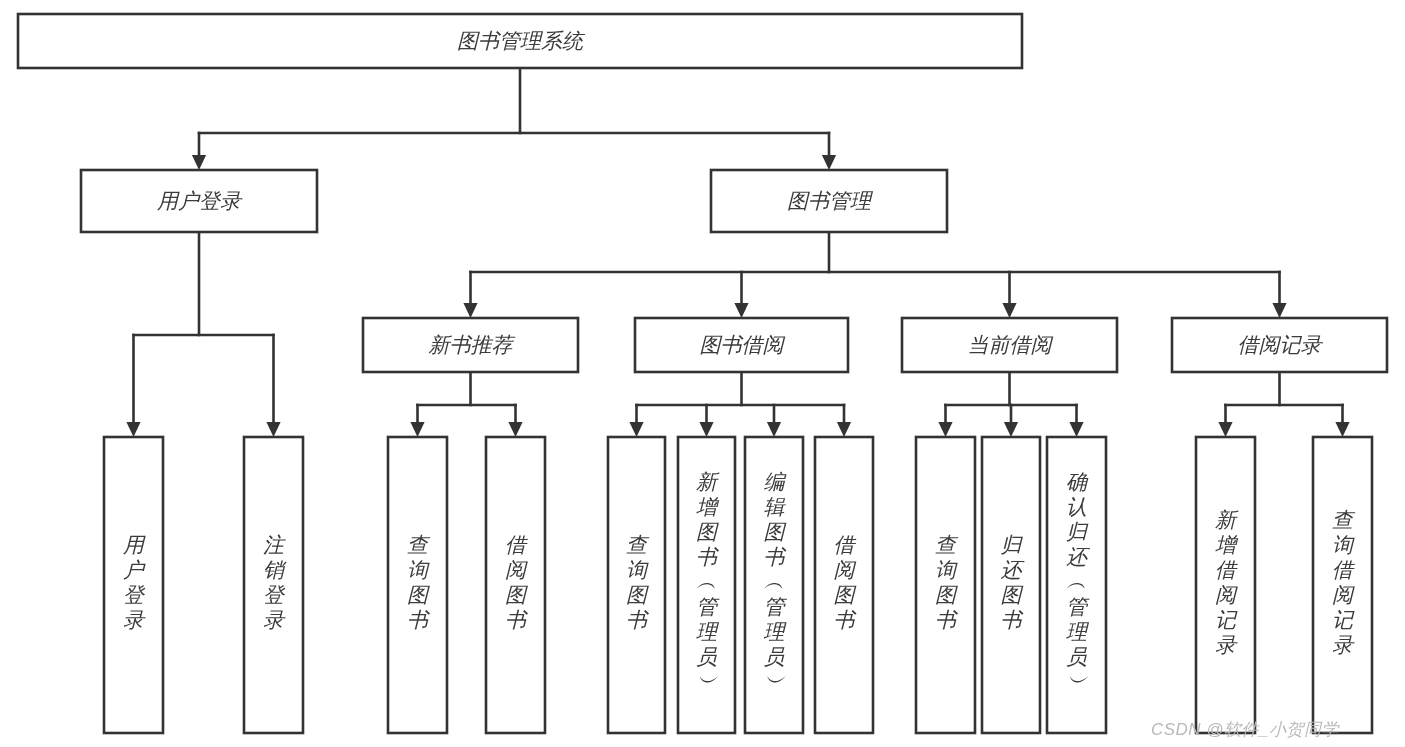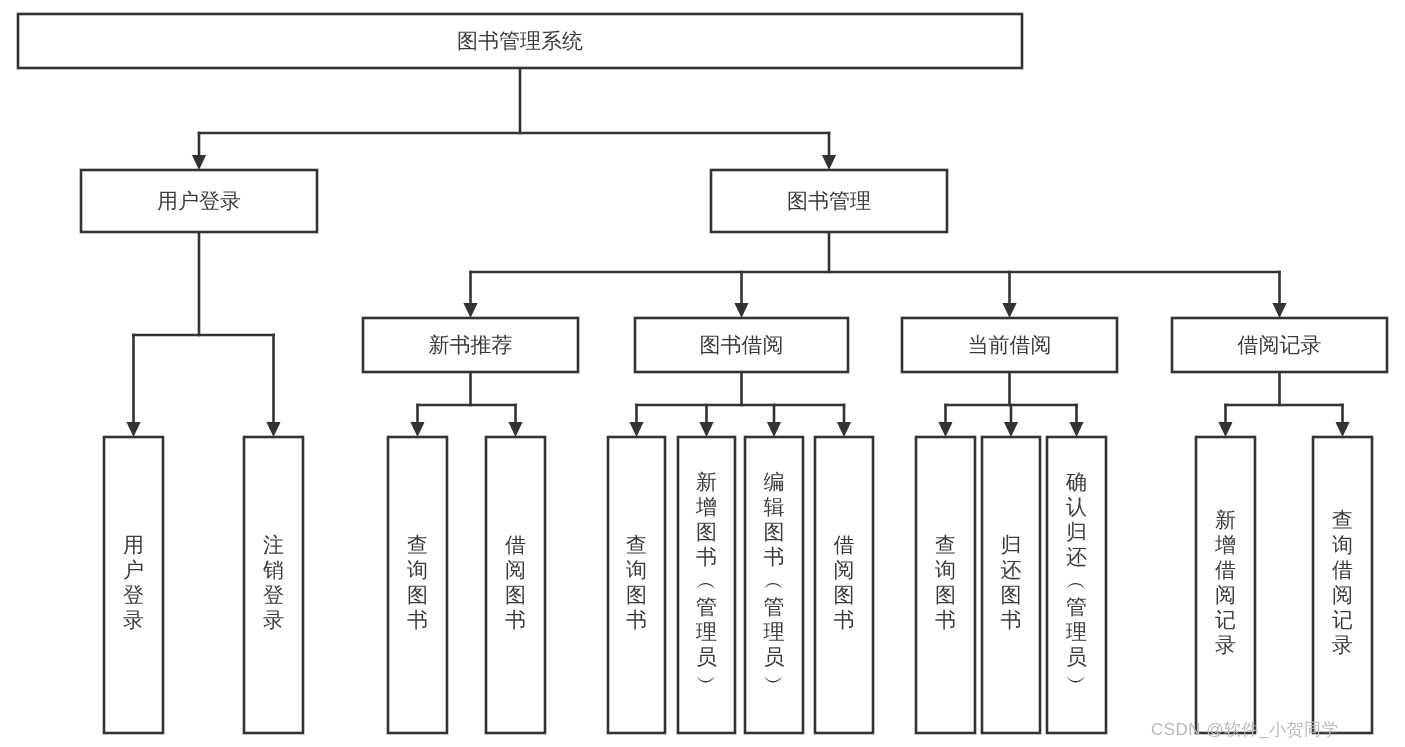--- a/index.html
+++ b/index.html
@@ -11,20 +11,21 @@
     width: 1405px;
     height: 747px;
     font-family: "Liberation Sans", "DejaVu Sans", sans-serif;
     overflow: hidden;
     position: relative;
   }
   #diagram-root {
     position: relative;
     width: 1347px;
     height: 747px;
+    font-style: italic;
   }
   svg#tree-svg {
     position: absolute;
     left: 0;
     top: 0;
     width: 1405px;
     height: 747px;
     display: block;
   }
   .node-box {

